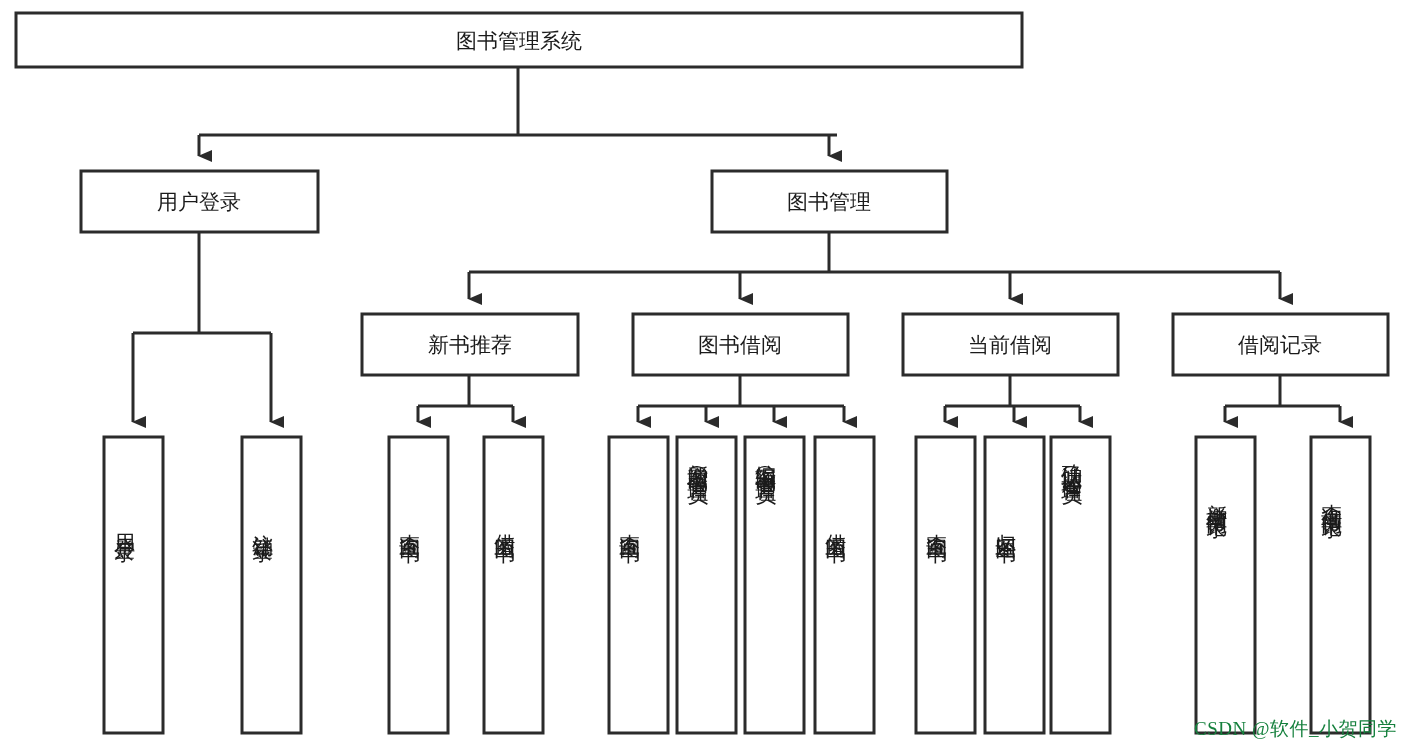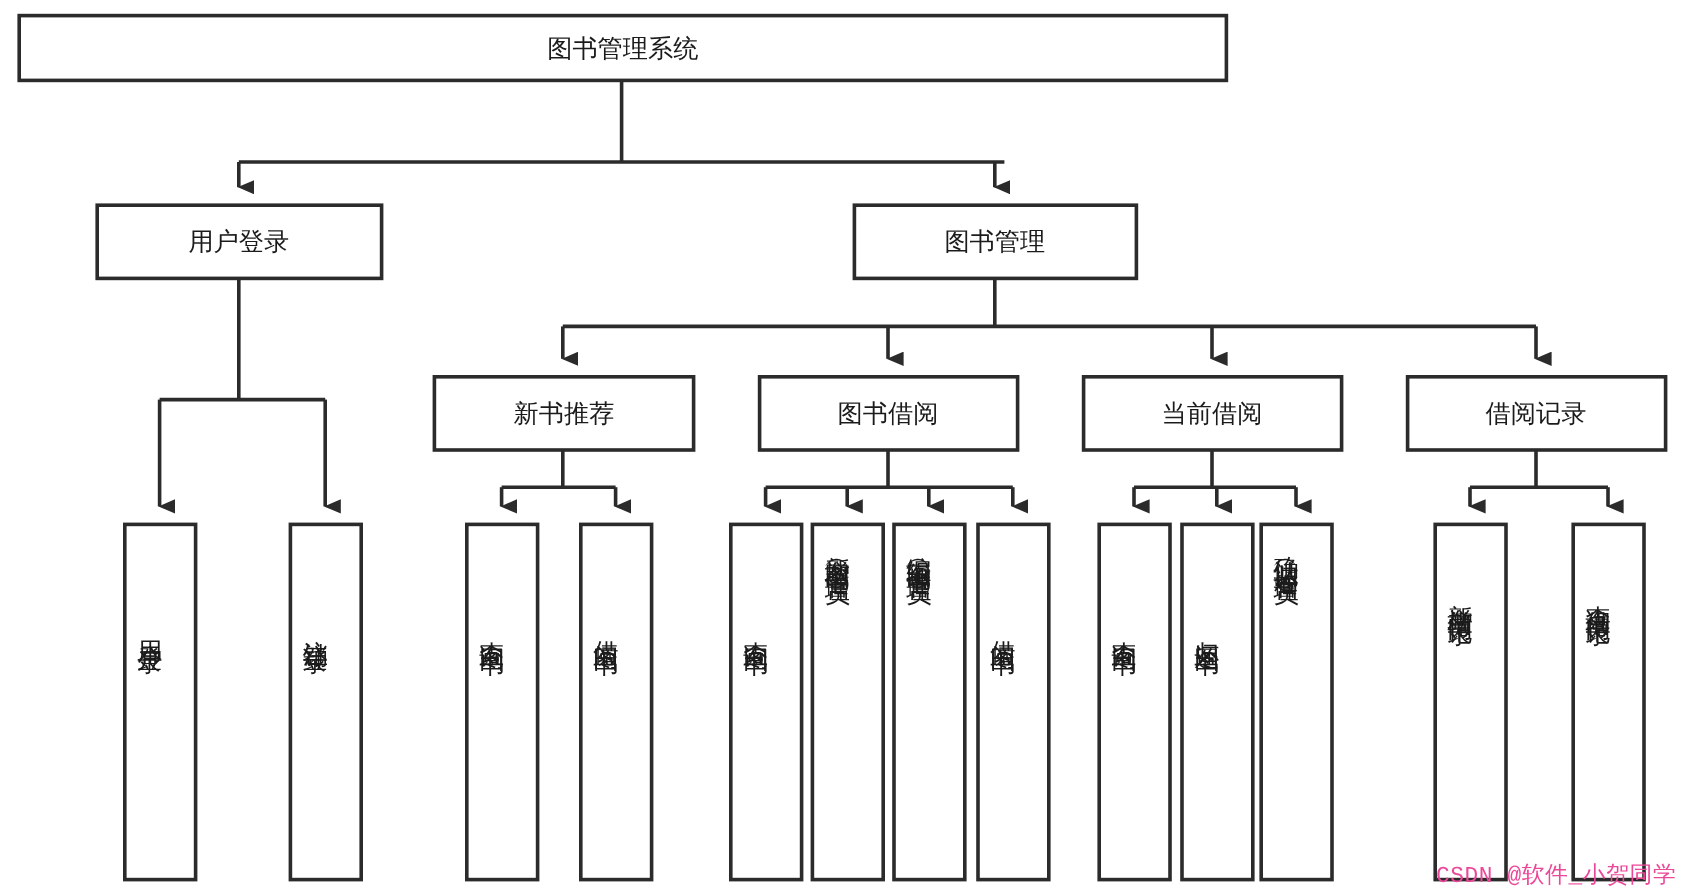--- a/index.html
+++ b/index.html
@@ -51,23 +51,23 @@
     stroke-linecap: butt;
   }
   .arrow-head {
     fill: #2b2b2b;
     stroke: none;
   }
   .watermark {
     position: absolute;
     right: 8px;
     bottom: 5px;
-    font-family: Liberation Mono, monospace;
+    font-family: Liberation Serif, serif;
     font-size: 19px;
-    color: #ec4899;
+    color: #15803d;
     white-space: nowrap;
     letter-spacing: 0.5px;
     pointer-events: none;
   }
 </style>
 </head>
 <body>
 
 <svg id="diagram" viewBox="0 0 1405 747" xmlns="http://www.w3.org/2000/svg">
 

